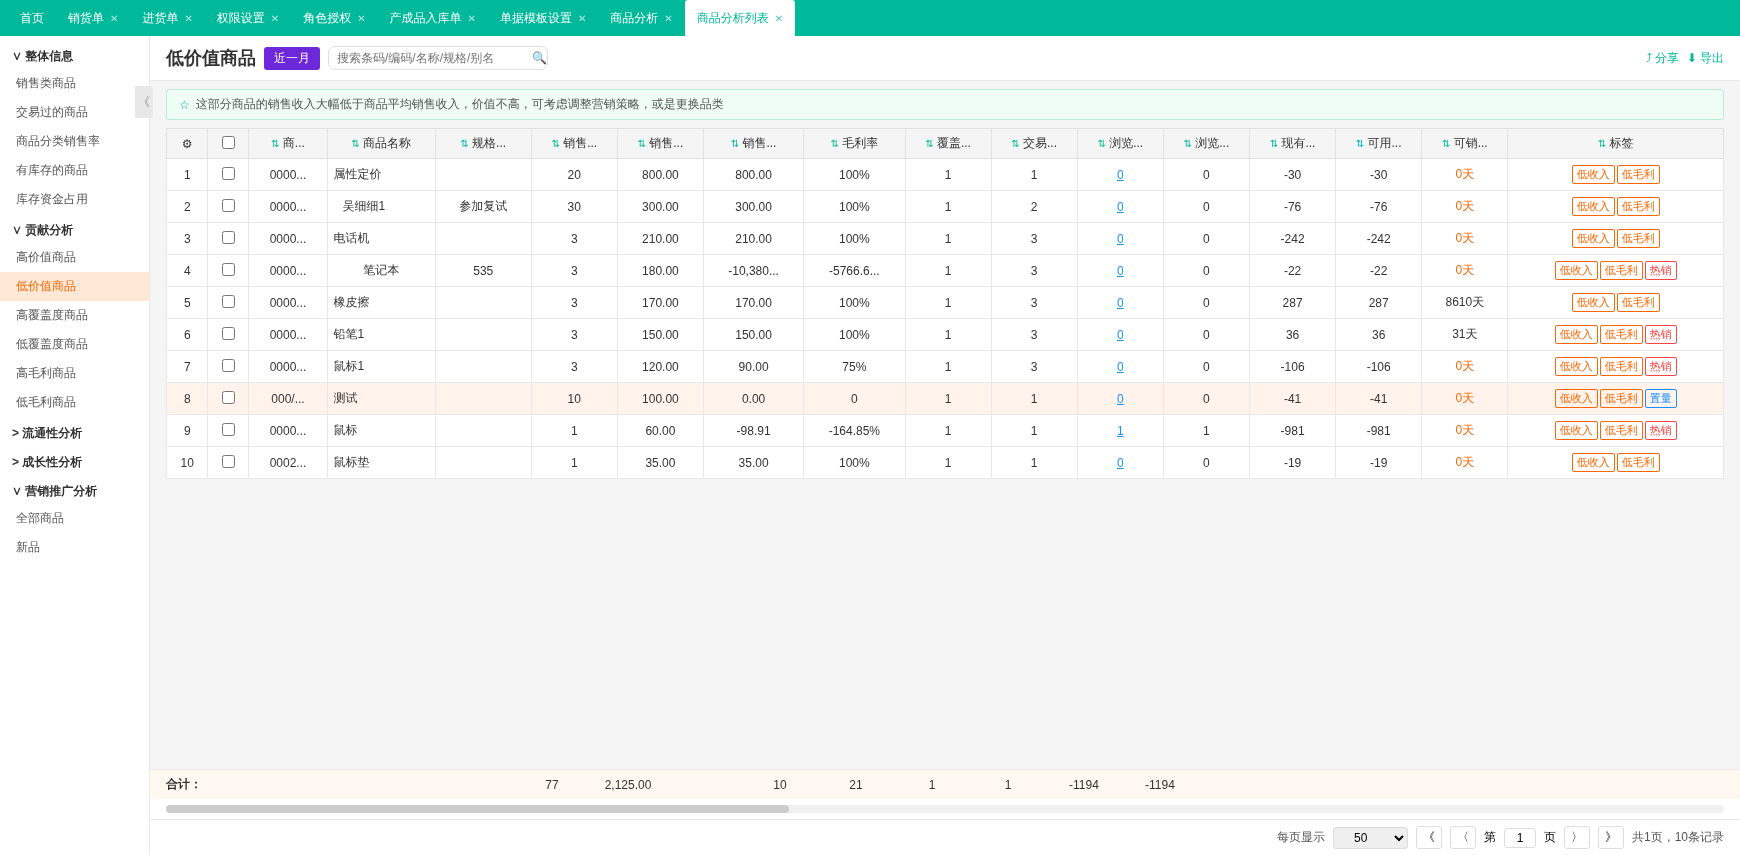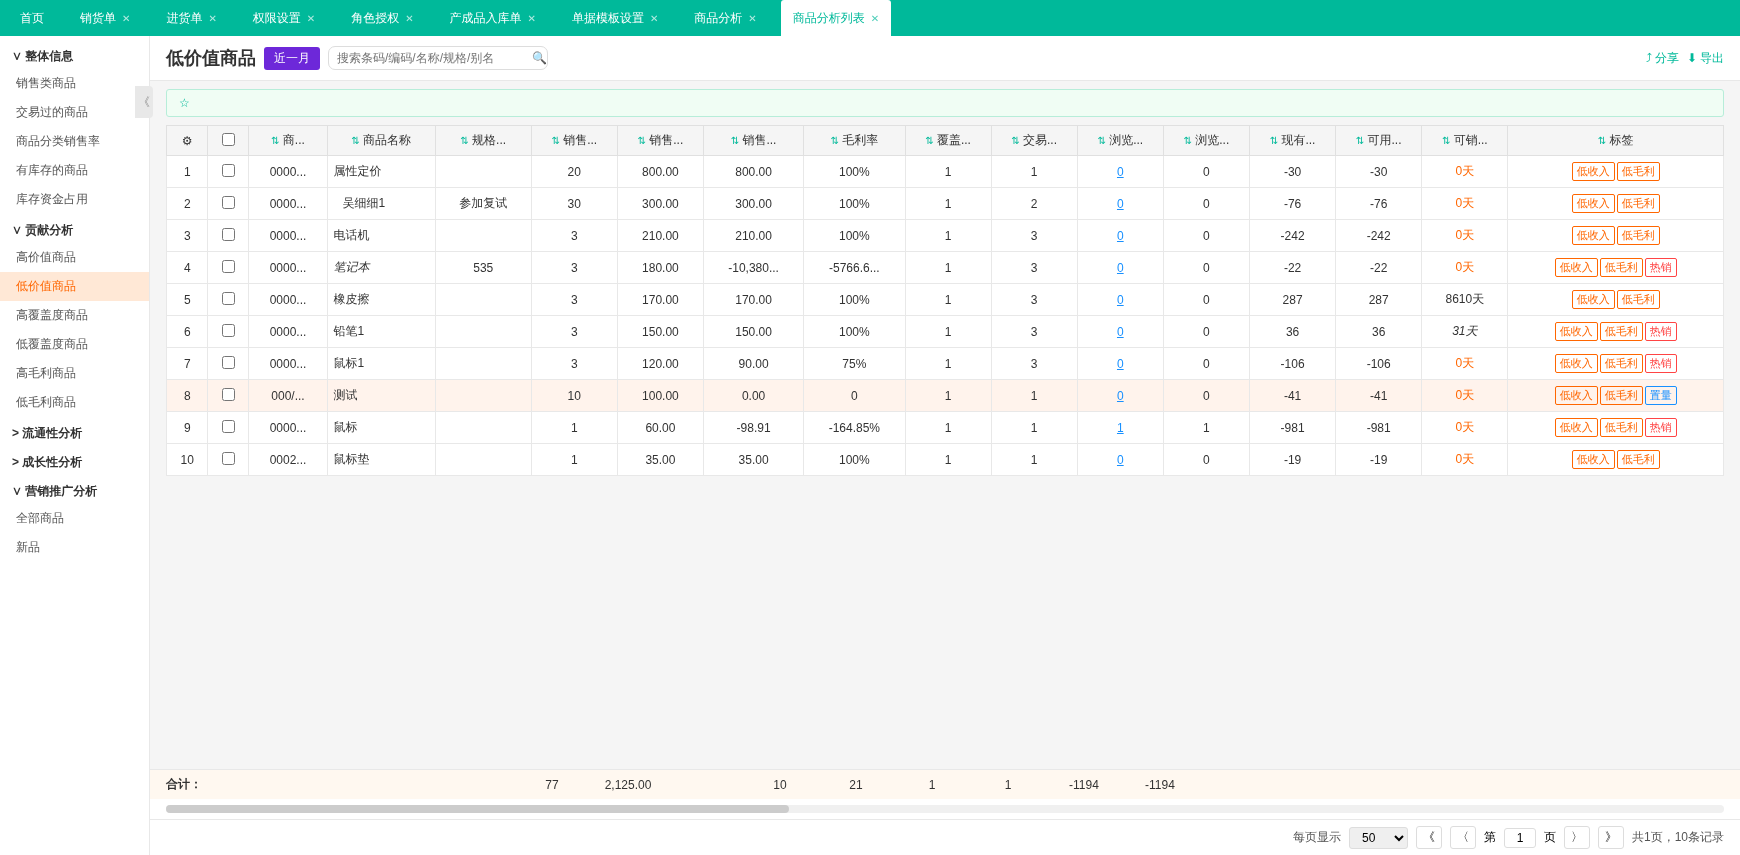--- a/index.html
+++ b/index.html
@@ -5,21 +5,21 @@
     * { box-sizing: border-box; margin: 0; padding: 0; font-family: 'Microsoft YaHei', Arial, sans-serif; font-size: 12px; }
     body { background: #f5f5f5; }
 
     
     .top-nav {
       background: #00b99a;
       display: flex;
       align-items: center;
       height: 36px;
       padding: 16px 8px;
-      gap: 12px;
+      gap: 0;
     }
     .nav-item {
       color: #fff;
       padding: 4px 12px;
       cursor: pointer;
       border-radius: 3px 3px 0 0;
       white-space: nowrap;
       display: flex;
       align-items: center;
       gap: 4px;
@@ -198,21 +198,21 @@
       border-top: 1px solid #e8e8e8;
       padding: 6px 16px;
       display: flex;
       align-items: center;
       justify-content: flex-end;
       gap: 8px;
     }
     .pagination-label { color: #555; }
     .page-size-select {
       border: 1px solid #ddd;
-      padding: 2px 8px;
+      padding: 2px 16px;
       border-radius: 3px;
     }
     .page-btn {
       border: 1px solid #ddd;
       background: #fff;
       padding: 2px 6px;
       cursor: pointer;
       border-radius: 3px;
     }
     .page-input {
@@ -323,20 +323,21 @@
         </button>
         <button class="action-btn">
           <span>⬇</span>
           <span>导出</span>
         </button>
       </div>
     </div>
 
     <div class="notice-bar">
       <span class="notice-icon">☆</span>
+      <span>这部分商品的销售收入大幅低于商品平均销售收入，价值不高，可考虑调整营销策略，或是更换品类</span>
     </div>
 
     <div class="table-area">
       <table>
         <thead>
           <tr>
             <th>⚙</th>
             <th><input type="checkbox" style=""></th>
             <th><span class="sort-icon">⇅</span> 商...</th>
             <th><span class="sort-icon">⇅</span> 商品名称</th>
@@ -410,21 +411,21 @@
       <td>0</td>
       <td>-242</td>
       <td>-242</td>
       <td style="color:#ff6600;">0天</td>
       <td><span class="tag tag-orange">低收入</span><span class="tag tag-orange">低毛利</span></td>
     </tr>
             <tr>
       <td>4</td>
       <td><input type="checkbox" style=""></td>
       <td>0000...</td>
-      <td style="text-align:left;font-style:italic;">笔记本</td>
+      <td style="text-align:center;">笔记本</td>
       <td>535</td>
       <td>3</td>
       <td>180.00</td>
       <td>-10,380...</td>
       <td>-5766.6...</td>
       <td>1</td>
       <td>3</td>
       <td><span class="zero-link">0</span></td>
       <td>0</td>
       <td>-22</td>
@@ -460,21 +461,21 @@
       <td>3</td>
       <td>150.00</td>
       <td>150.00</td>
       <td>100%</td>
       <td>1</td>
       <td>3</td>
       <td><span class="zero-link">0</span></td>
       <td>0</td>
       <td>36</td>
       <td>36</td>
-      <td style="color:#333;font-style:italic;">31天</td>
+      <td style="color:#333;">31天</td>
       <td><span class="tag tag-orange">低收入</span><span class="tag tag-orange">低毛利</span><span class="tag tag-red">热销</span></td>
     </tr>
             <tr>
       <td>7</td>
       <td><input type="checkbox" style=""></td>
       <td>0000...</td>
       <td style="text-align:left;">鼠标1</td>
       <td></td>
       <td>3</td>
       <td>120.00</td>

